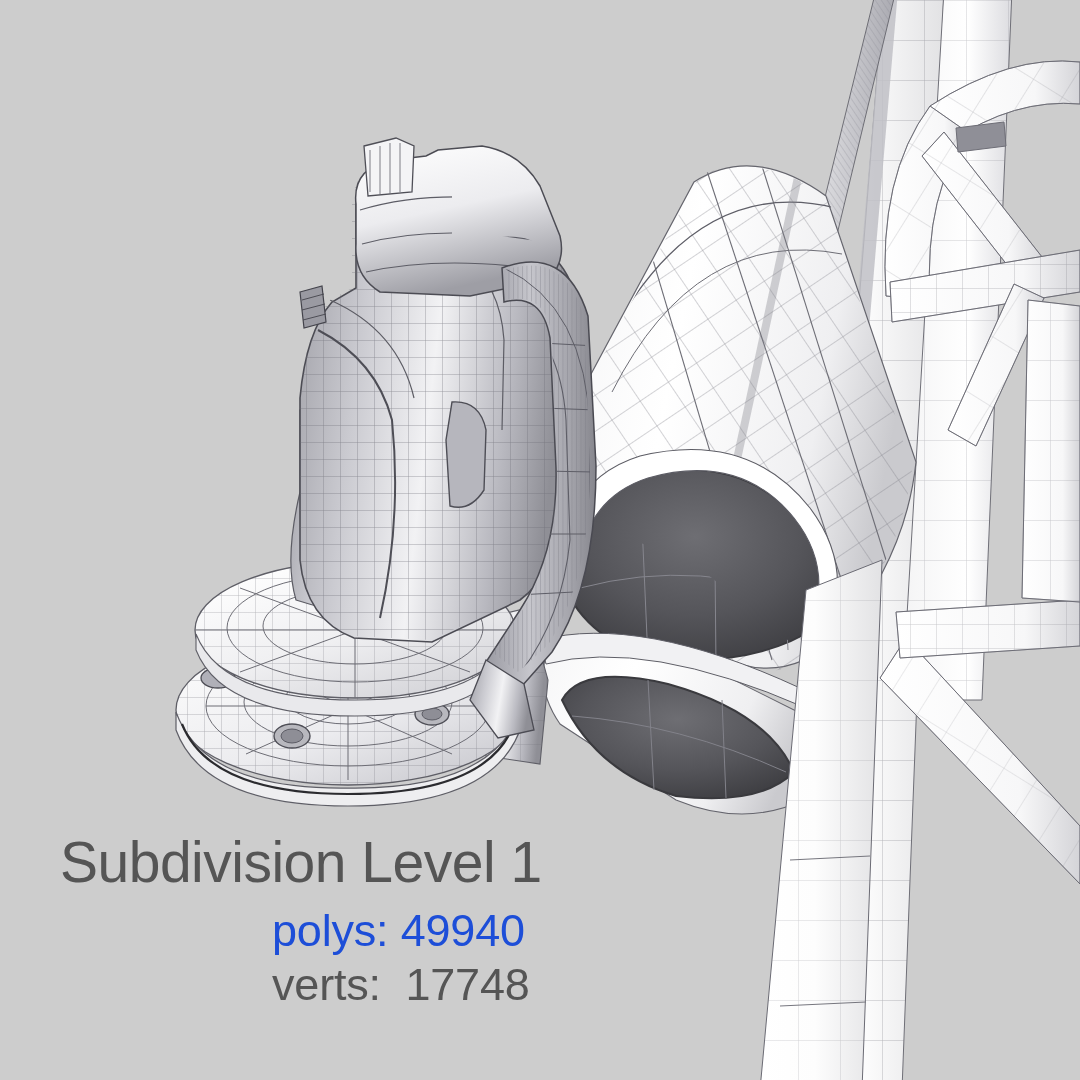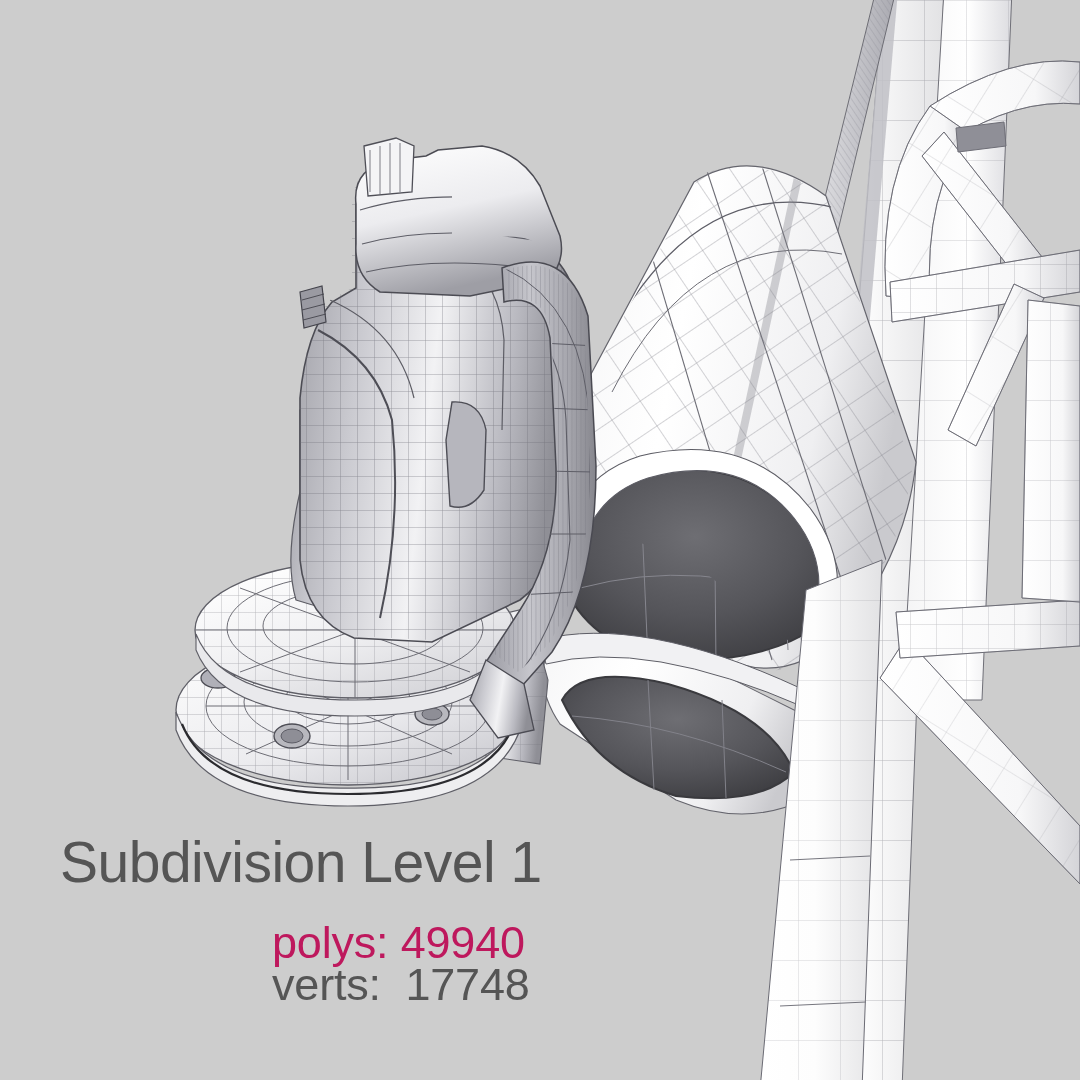--- a/index.html
+++ b/index.html
@@ -321,17 +321,17 @@
         <path d="M806 590 L882 560 L862 1090 L760 1090 Z" fill="url(#gMastL)" stroke="#6b6b74" stroke-width="1"></path>
         <path d="M806 590 L882 560 L862 1090 L760 1090 Z" fill="url(#wireWide)" opacity="0.35"></path>
         <path d="M790 860 L870 856 M780 1006 L866 1002" stroke="#76767e" stroke-width="1" fill="none"></path>
       </g>
 
     </svg>
   </div>
 
   <div id="annotations">
     <div class="anno" id="title-line" style="color: rgb(85, 85, 85);">Subdivision Level 1</div>
-    <div class="anno" id="polys-line" style="color: #be185d; margin-top: 12px;">polys: 49940</div>
+    <div class="anno" id="polys-line" style="color: #1d4ed8;">polys: 49940</div>
     <div class="anno" id="verts-line" style="color: rgb(85, 85, 85);">verts:  17748</div>
   </div>
 
 </div>
 
 </body></html>

